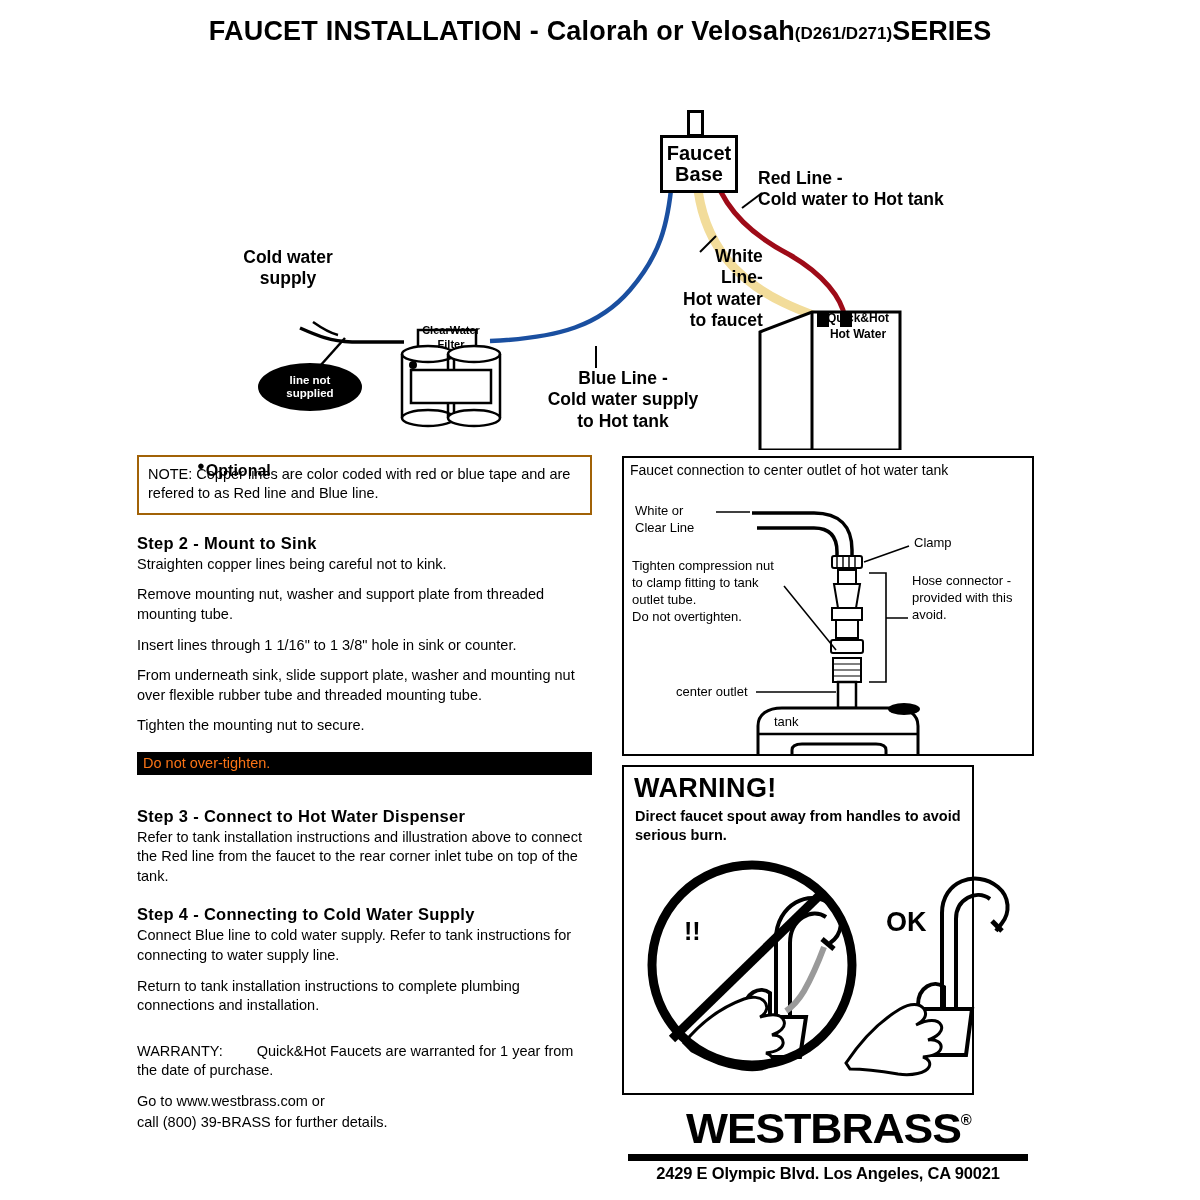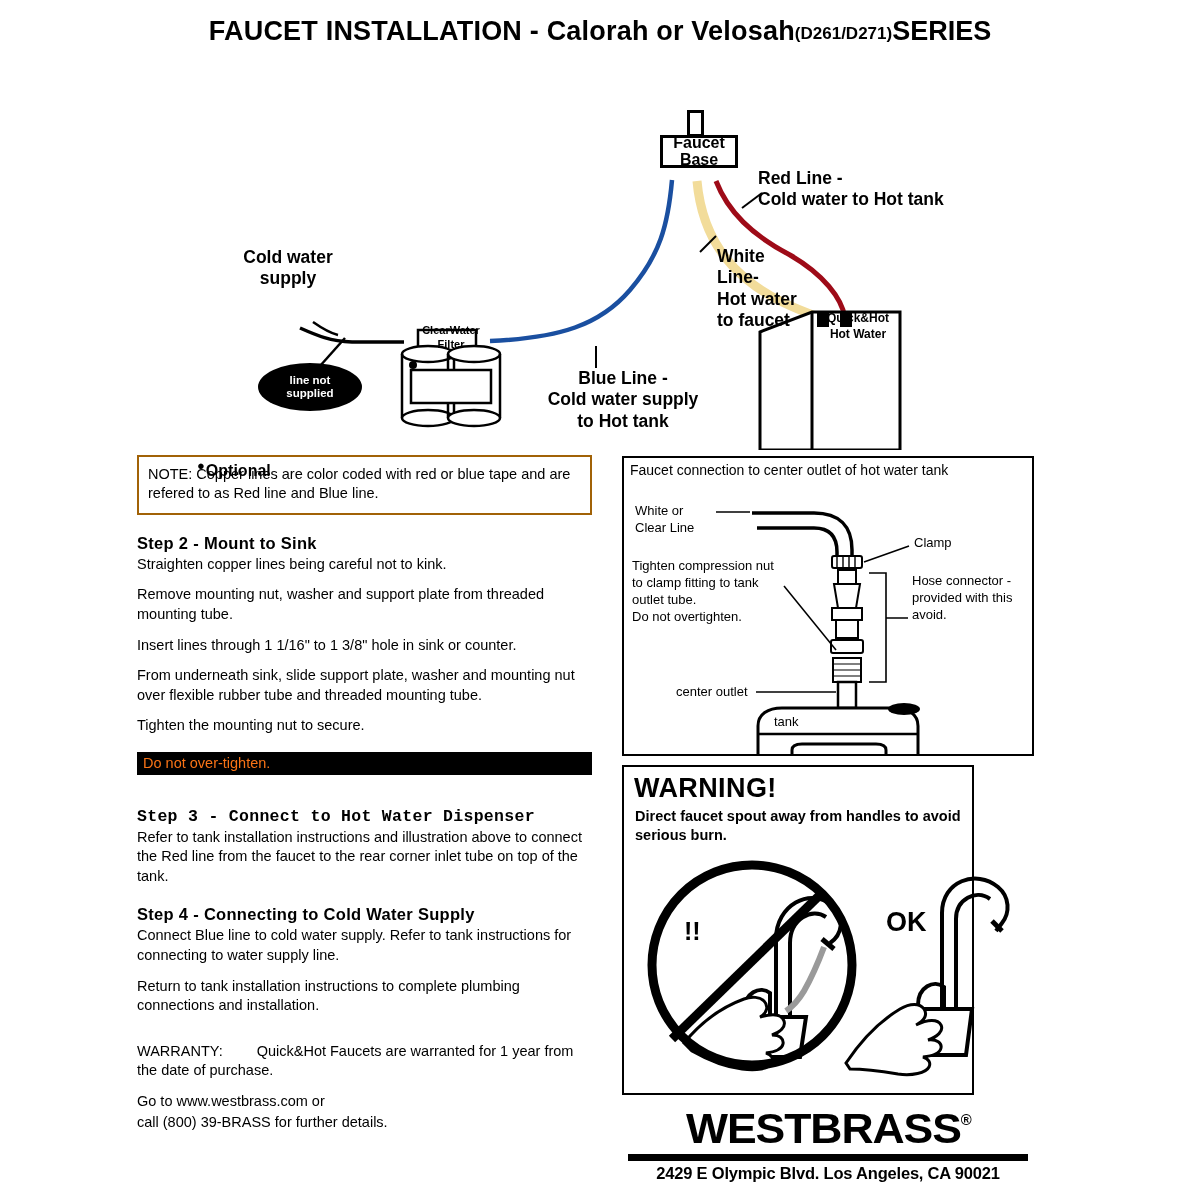--- a/index.html
+++ b/index.html
@@ -30,23 +30,23 @@
   .diagram{position:absolute;left:0;top:50px;width:1200px;height:400px;}
   .diagram svg{position:absolute;left:0;top:0;}
 
   .dlabel{
     position:absolute;font-size:17.5px;font-weight:bold;
     line-height:1.22;color:#000;white-space:nowrap;
   }
   .dlabel.center{text-align:center;}
 
   #faucet-base-box{
-    position:absolute;left:660px;top:85px;width:78px;height:33px;
+    position:absolute;left:660px;top:85px;width:78px;height:58px;
     border:3px solid #000;background:#fff;
-    font-size:16px;font-weight:bold;line-height:1.05;
+    font-size:20px;font-weight:bold;line-height:1.05;
     display:flex;flex-direction:column;align-items:center;justify-content:center;
     box-sizing:border-box;
   }
   #faucet-stem{
     position:absolute;left:687px;top:60px;width:17px;height:27px;
     border:3px solid #000;background:#fff;box-sizing:border-box;
   }
   #oval-badge{
     position:absolute;left:258px;top:313px;width:104px;height:48px;
     background:#000;border-radius:50%;
@@ -176,21 +176,21 @@
     <div id="faucet-base-box">
       <span>Faucet</span>
       <span>Base</span>
     </div>
 
     <div class="dlabel" style="left:758px;top:118px;">
       <div>Red Line -</div>
       <div>Cold water to Hot tank</div>
     </div>
 
-    <div class="dlabel" style="left:717px;top:196px;">
+    <div class="dlabel" style="left:683px;top:196px;text-align:right;">
       <div>White</div>
       <div>Line-</div>
       <div>Hot water</div>
       <div>to faucet</div>
     </div>
 
     <div class="dlabel center" style="left:528px;top:318px;width:190px;">
       <div>Blue Line -</div>
       <div>Cold water supply</div>
       <div>to Hot tank</div>
@@ -231,21 +231,21 @@
 
     <div class="step-head">Step 2 - Mount to Sink</div>
     <div class="para tight">Straighten copper lines being careful not to kink.</div>
     <div class="para">Remove mounting nut, washer and support plate from threaded mounting tube.</div>
     <div class="para">Insert lines through 1 1/16" to 1 3/8" hole in sink or counter.</div>
     <div class="para">From underneath sink, slide support plate, washer and mounting nut over flexible rubber tube and threaded mounting tube.</div>
     <div class="para">Tighten the mounting nut to secure.</div>
 
     <div class="black-bar">Do not over-tighten.</div>
 
-    <div class="step-head" style="margin-top:32px;font-family:Liberation Mono, monospace;">Step 3 - Connect to Hot Water Dispenser</div>
+    <div class="step-head" style="margin-top:32px;">Step 3 - Connect to Hot Water Dispenser</div>
     <div class="para tight">Refer to tank installation instructions and illustration above to connect the Red line from the faucet to the rear corner inlet tube on top of the tank.</div>
 
     <div class="step-head">Step 4 - Connecting to Cold Water Supply</div>
     <div class="para tight">Connect Blue line to cold water supply. Refer to tank instructions for connecting to water supply line.</div>
     <div class="para">Return to tank installation instructions to complete plumbing connections and installation.</div>
 
     <div class="warranty">
       <span>WARRANTY:</span><span class="wtab"></span><span>Quick&amp;Hot Faucets are warranted for 1 year from the date of purchase.</span>
     </div>
     <div class="para">Go to www.westbrass.com or</div>

